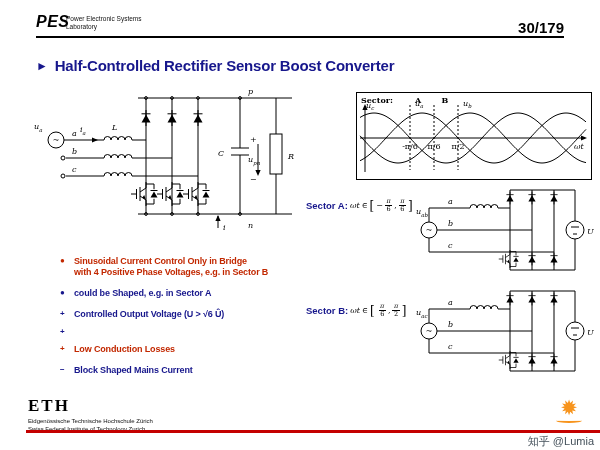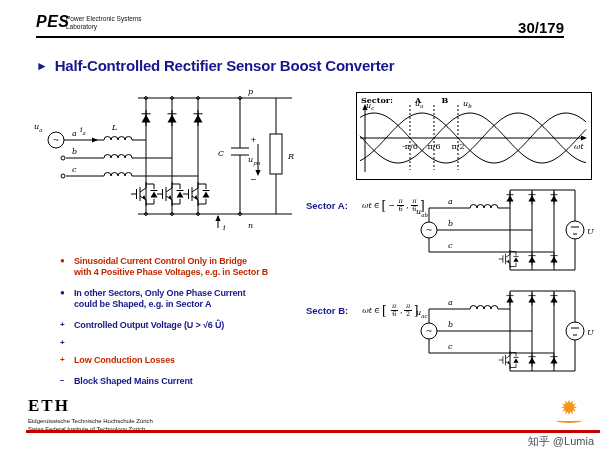--- a/index.html
+++ b/index.html
@@ -25,21 +25,21 @@
   svg polygon{fill:#000;stroke:none}
   svg text{font-family:"DejaVu Serif",serif;font-style:italic;font-size:8px;fill:#000;
            stroke:none}
   svg text.up{font-style:normal}
   svg text.lab{font-style:normal;font-weight:bold;font-size:8px}
   svg tspan.sub{font-size:5.5px}
   .gray{color:#a0a0a0}
   .blk{color:#000}
 
   
-  .sector-row{position:absolute;left:306px;display:flex;gap:14px;align-items:center}
+  .sector-row{position:absolute;left:306px;display:flex;gap:2px;align-items:center}
   .sec-label{color:#17178c;font-weight:bold;font-size:9.5px;white-space:nowrap}
   .formula{display:inline-flex;align-items:center;gap:2px;font-family:"DejaVu Serif",serif;
            font-size:8px;color:#000}
   .formula .fv{font-style:italic}
   .formula .br{font-size:12px;font-weight:normal}
   .frac{display:inline-flex;flex-direction:column;align-items:center;font-size:6.5px;line-height:1.1}
   .frac .num{border-bottom:.8px solid #000;padding:0 1.5px;font-style:italic}
   .frac .den{padding:0 1.5px}
 
   
@@ -339,21 +339,20 @@
     <div class="bullet gap" style="color: rgb(194, 40, 0);">
       <span class="mk">●</span>
       <span class="bt">
           <span class="bl">Sinusoidal Current Control Only in Bridge</span>
           <span class="bl">with 4 Positive Phase Voltages, e.g. in Sector B</span>
         </span>
     </div>
     <div class="bullet gap" style="color: rgb(23, 23, 140);">
       <span class="mk">●</span>
       <span class="bt">
-          <span class="bl">In other Sectors, Only One Phase Current</span>
           <span class="bl">could be Shaped, e.g. in Sector A</span>
         </span>
     </div>
     <div class="bullet" style="color: rgb(23, 23, 140);">
       <span class="mk">+</span>
       <span class="bt">
           <span class="bl">Controlled Output Voltage (U &gt; √6 Û)</span>
         </span>
     </div>
     <div class="bullet" style="color: rgb(23, 23, 140);">

